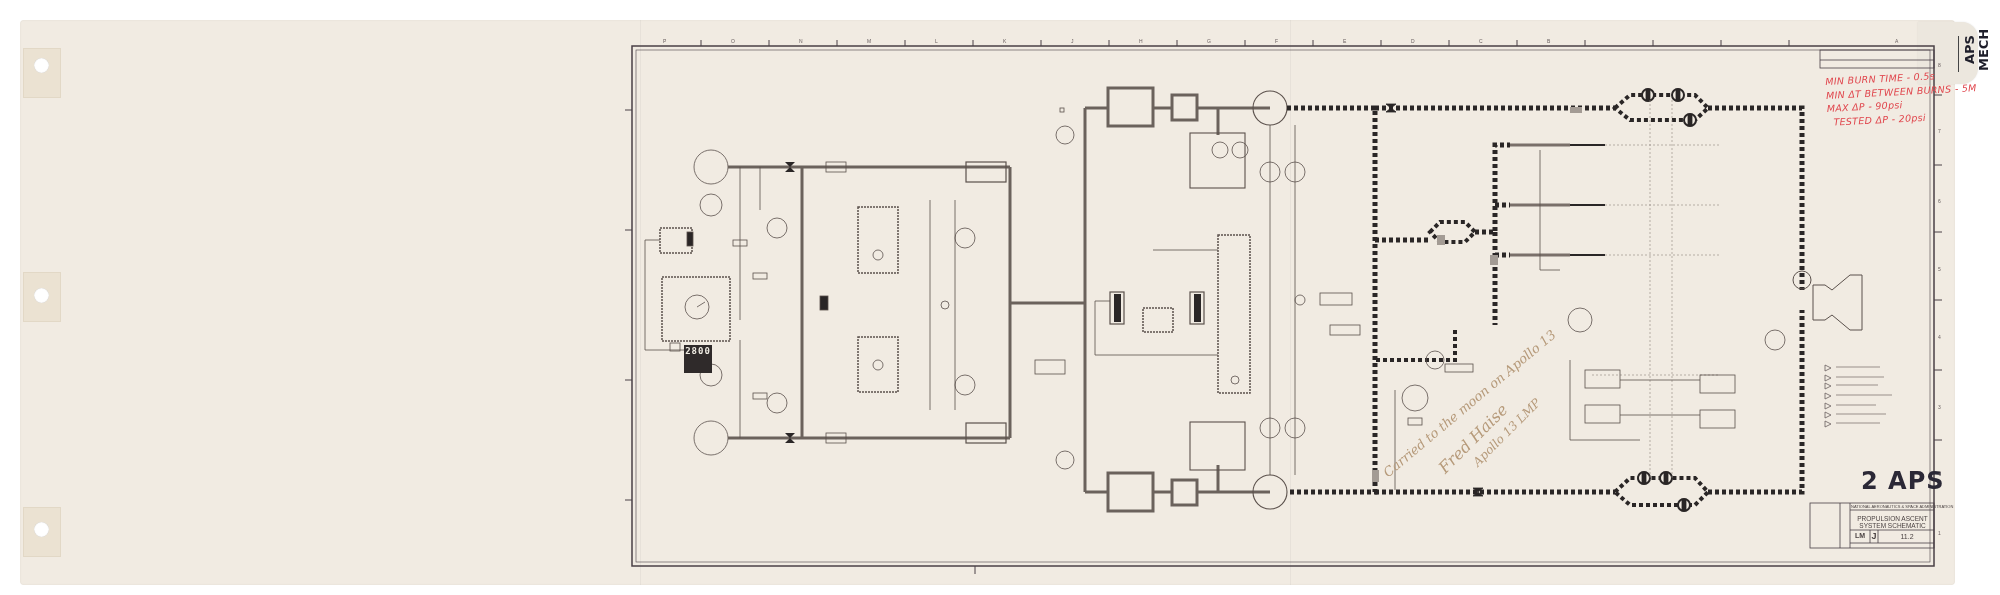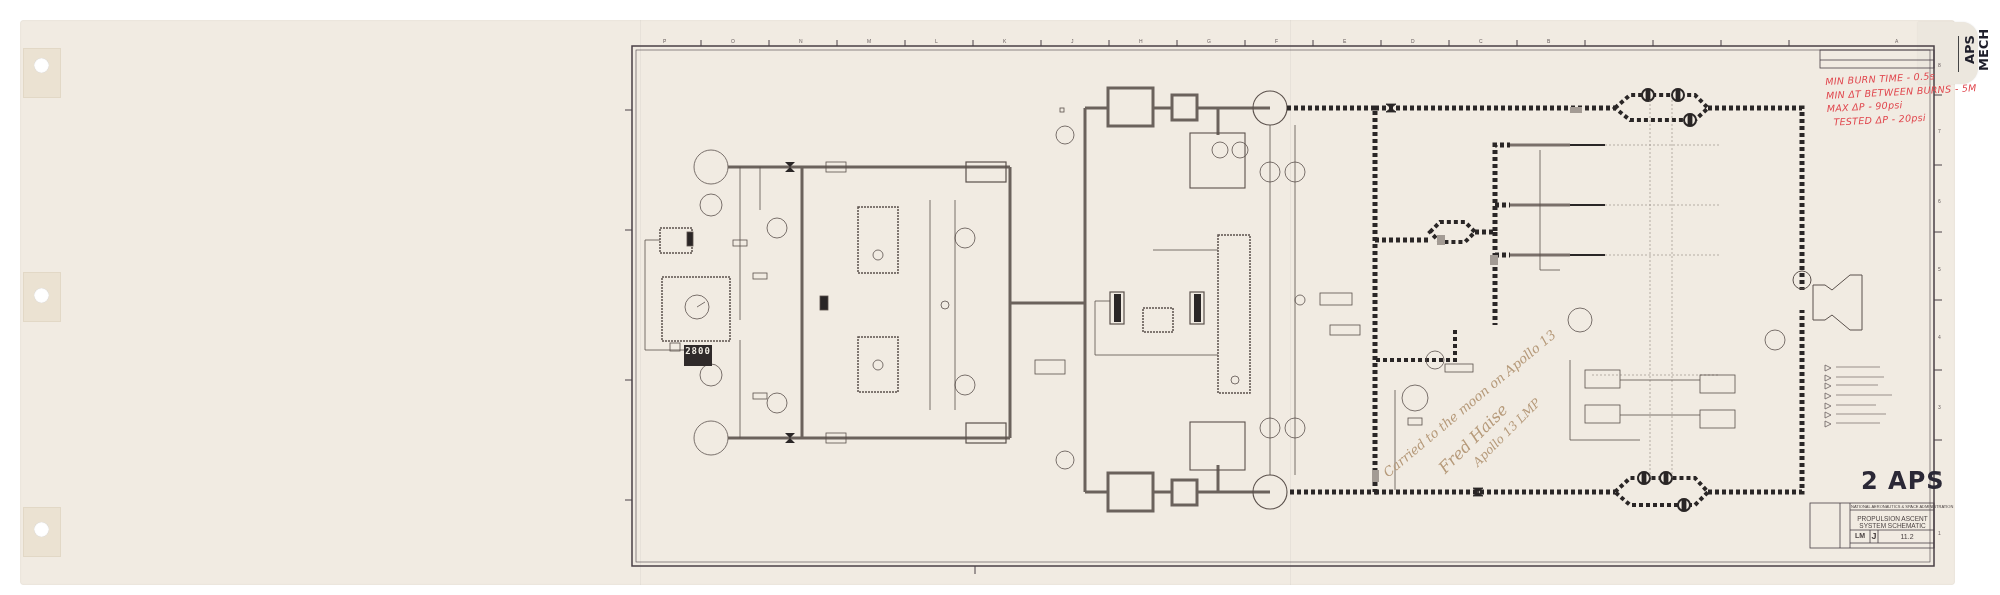--- a/index.html
+++ b/index.html
@@ -22,21 +22,21 @@
   svg { position:absolute; left:0; top:0; }
   .notes { position:absolute; left:1825px; top:75px; color:#e0454c; font-style:italic;
            font-family:"DejaVu Sans", sans-serif; font-size:9.5px; line-height:13.5px;
            transform:rotate(-3deg); transform-origin:left top; letter-spacing:0.3px; }
   .notes div { white-space:nowrap; }
   .big-label { position:absolute; left:1861px; top:467px; font-size:24px; font-weight:bold;
                color:#2b2836; font-family:"DejaVu Sans", sans-serif; letter-spacing:1px; }
   .signature { position:absolute; color:#b69a7a; font-style:italic;
                font-family:"DejaVu Serif", serif; transform-origin:left bottom; white-space:nowrap; }
   .tb-text { position:absolute; color:#4a4242; font-size:6px; text-align:center; white-space:nowrap; }
-  .readout { position:absolute; left:684px; top:345px; width:28px; height:21px; background:#2f2a2a;
+  .readout { position:absolute; left:684px; top:345px; width:28px; height:28px; background:#2f2a2a;
              color:#f0ece3; font-family:"DejaVu Sans Mono", monospace; font-size:9px; line-height:12px;
              text-align:center; font-weight:bold; letter-spacing:1px; }
   .zone { position:absolute; font-size:5px; color:#6a6060; }
 </style>
 </head>
 <body>
 
 <div class="paper"></div>
 <div class="fold" style="left:640px"></div>
 <div class="fold" style="left:1290px"></div>

